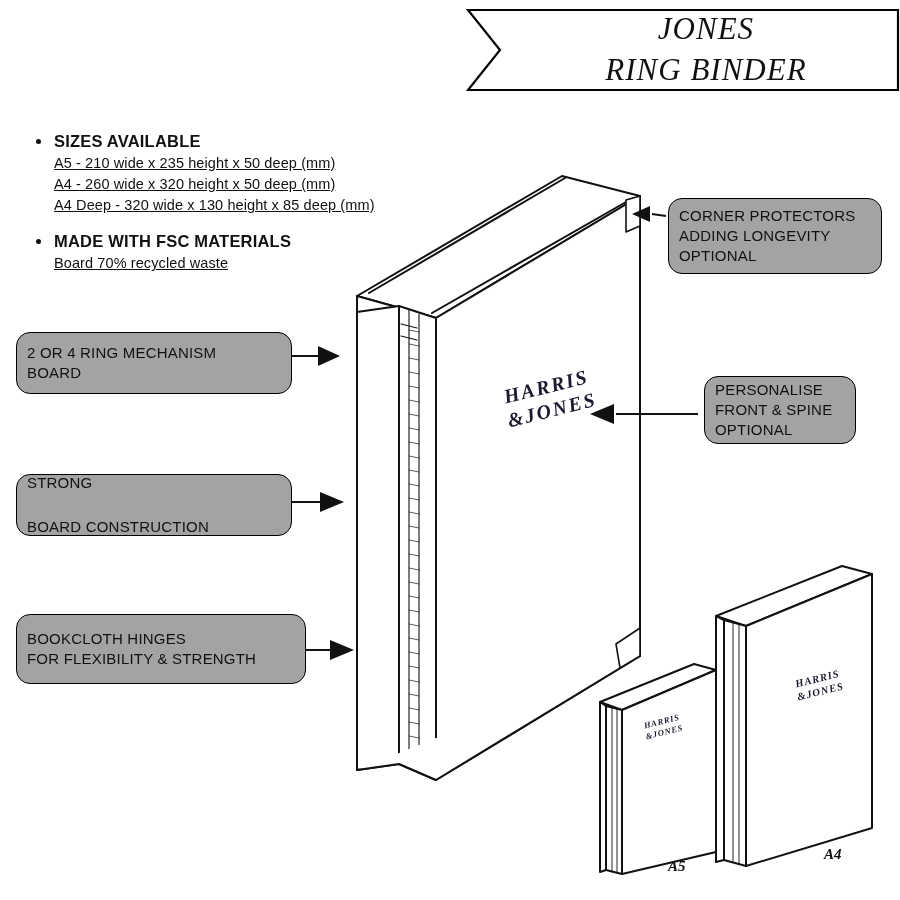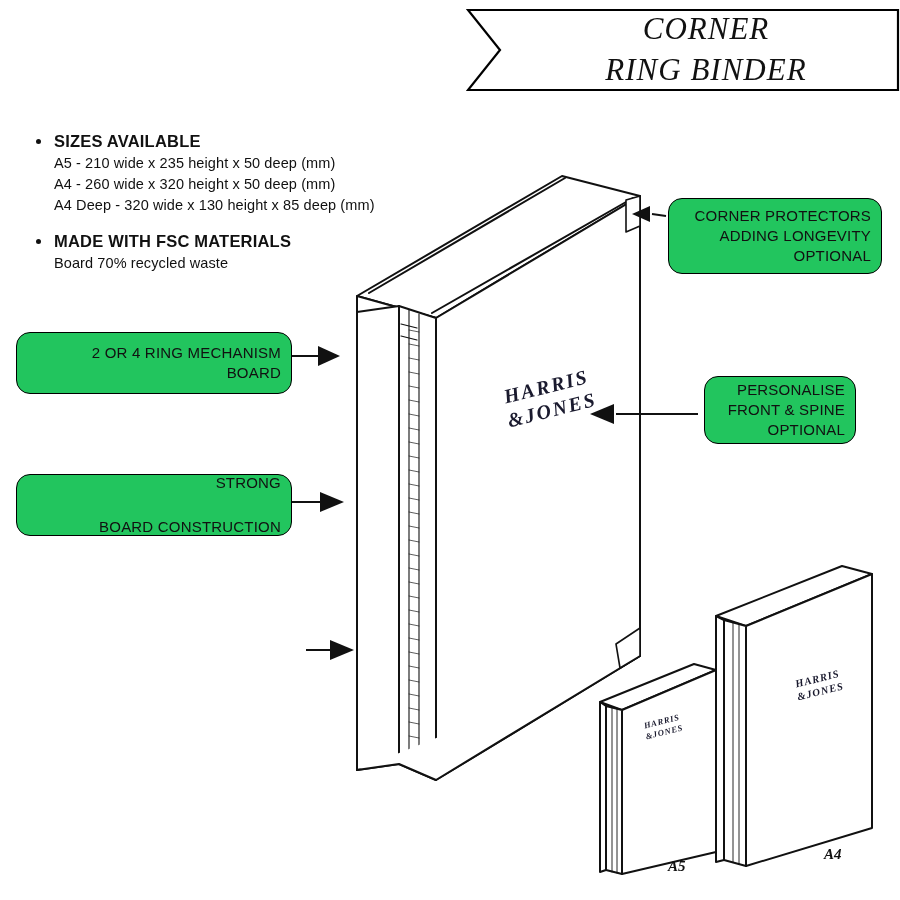--- a/index.html
+++ b/index.html
@@ -69,32 +69,33 @@
   .spec-head {
     font-size: 16.5px;
     font-weight: bold;
     letter-spacing: 0.2px;
     margin-bottom: 2px;
   }
   .spec-line {
     font-size: 14.5px;
     line-height: 1.45;
     letter-spacing: 0.1px;
+    text-decoration: underline;
   }
   .spec-group-2 { margin-top: 16px; }
 
   
   .callout {
     position: absolute;
     border: 1.6px solid #000;
     border-radius: 14px;
-    background: #22c55e;
+    background: #a3a3a3;
     display: flex;
     flex-direction: column;
-    align-items: flex-end;
+    align-items: flex-start;
     justify-content: center;
     text-align: center;
     font-size: 15px;
     line-height: 1.35;
     letter-spacing: 0.2px;
     padding: 6px 10px;
     box-sizing: border-box;
   }
   .callout span { display: block; white-space: nowrap; }
 
@@ -174,21 +175,21 @@
 </head>
 <body>
 
 <div id="page">
 
   <div class="banner">
     <svg width="434" height="84" viewBox="0 0 434 84" fill="none" xmlns="http://www.w3.org/2000/svg">
       <path d="M2 2 H432 V82 H2 L34 42 Z" fill="#ffffff" stroke="#000000" stroke-width="2.2" stroke-linejoin="miter"></path>
     </svg>
     <div class="banner-text">
-      <div>CORNER</div>
+      <div>JONES</div>
       <div>RING BINDER</div>
     </div>
   </div>
 
   <div class="spec">
 
     <div class="spec-row">
       <span class="bullet-dot"></span>
       <div class="spec-head">SIZES AVAILABLE</div>
       <div class="spec-line">A5 - 210 wide x 235 height x 50 deep (mm)</div>
@@ -324,20 +325,24 @@
     <span>PERSONALISE</span>
     <span>FRONT &amp; SPINE</span>
     <span>OPTIONAL</span>
   </div>
 
   <div class="callout" id="callout-board">
     <span>STRONG</span>
     <span>BOARD  CONSTRUCTION</span>
   </div>
 
+  <div class="callout" id="callout-hinges">
+    <span>BOOKCLOTH HINGES</span>
+    <span>FOR FLEXIBILITY &amp; STRENGTH</span>
+  </div>
 
   <svg class="overlay" viewBox="0 0 900 900" xmlns="http://www.w3.org/2000/svg">
     <g fill="#111111" stroke="#111111" stroke-width="2">
 
       <g>
         <line x1="666" y1="216" x2="652" y2="214"></line>
         <polygon points="650,206 632,214 650,222" stroke="none"></polygon>
       </g>
 
       <g>

